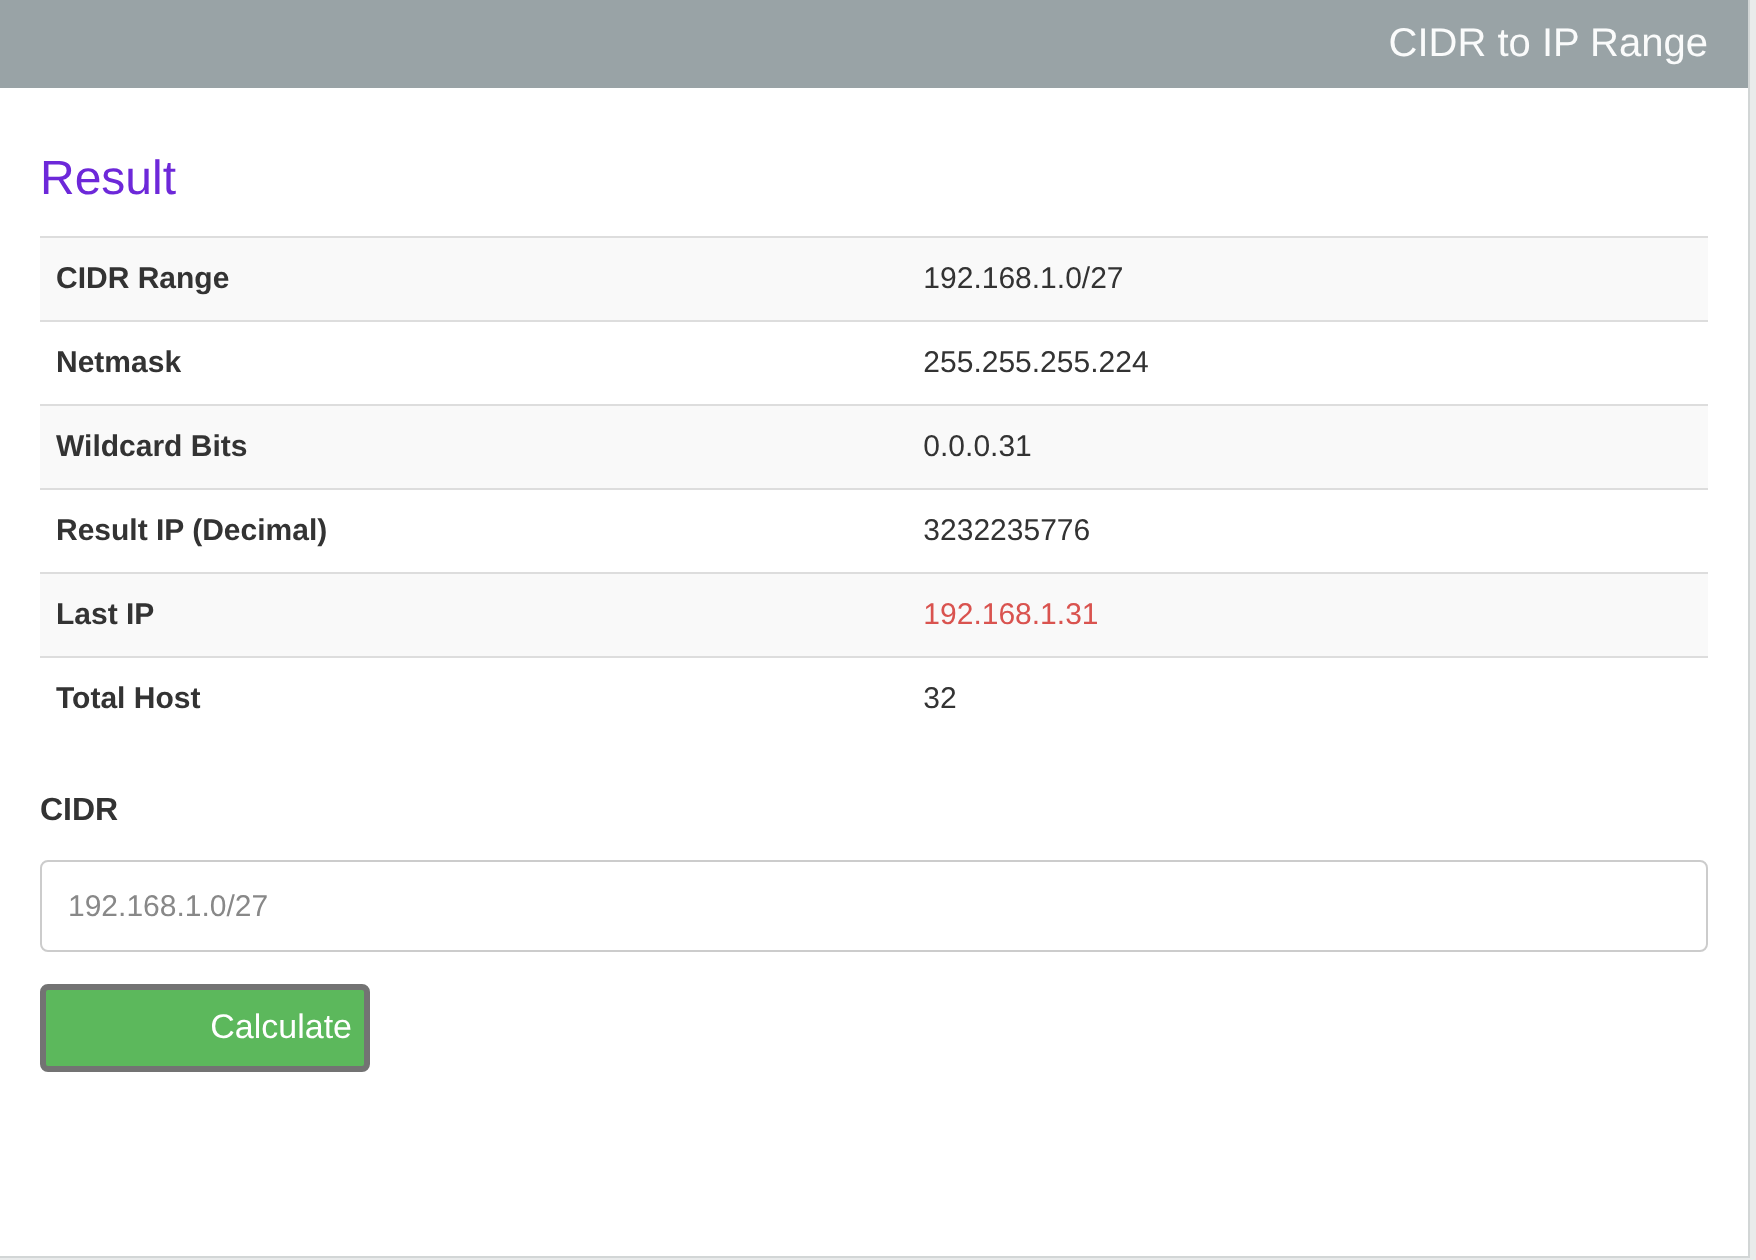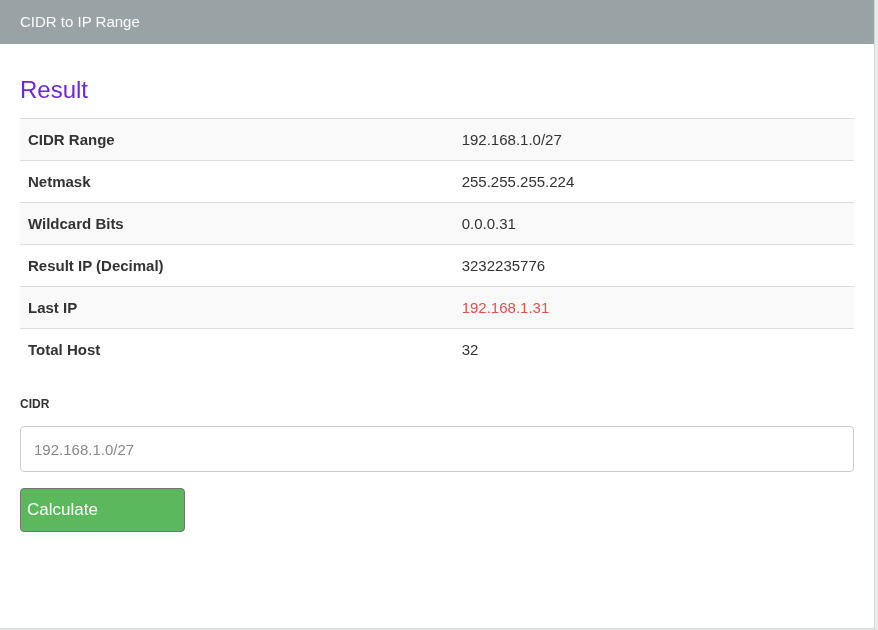--- a/index.html
+++ b/index.html
@@ -24,22 +24,23 @@
     height: 629px;
     background: #ffffff;
     border-right: 1px solid #d2d6d6;
     border-bottom: 1px solid #d2d6d6;
   }
   .panel-heading {
     height: 44px;
     line-height: 44px;
     background: #99a3a6;
     color: #fafbfb;
-    font-size: 15px;
+    font-size: 20px;
     padding: 0 20px;
+    text-align: right;
   }
   .panel-body {
     padding: 0 20px 20px 20px;
   }
   .result-heading {
     font-size: 24px;
     font-weight: 400;
     color: #6d28d9;
     margin: 0;
     padding-top: 32px;
@@ -64,21 +65,21 @@
   td.row-label {
     font-weight: bold;
     width: 52%;
   }
   td.row-value.red {
     color: #d9534f;
   }
   .cidr-label {
     display: block;
     font-weight: bold;
-    font-size: 12px;
+    font-size: 16px;
     color: #333333;
     margin-top: 27px;
     margin-bottom: 15px;
   }
   .cidr-input {
     display: block;
     width: 100%;
     height: 46px;
     padding: 6px 13px;
     font-size: 15px;
@@ -88,25 +89,25 @@
     border-radius: 4px;
     outline: none;
     font-family: "Liberation Sans", sans-serif;
   }
   .calculate-button {
     display: block;
     margin-top: 16px;
     width: 165px;
     height: 44px;
     background: #5cb85c;
-    border: 1px solid #737373;
+    border: 3px solid #737373;
     border-radius: 4px;
     color: #ffffff;
     font-size: 17px;
-    text-align: left;
+    text-align: right;
     cursor: pointer;
     font-family: "Liberation Sans", sans-serif;
   }
 </style>
 </head>
 <body>
 
 <div class="page">
   <div class="panel">
 

